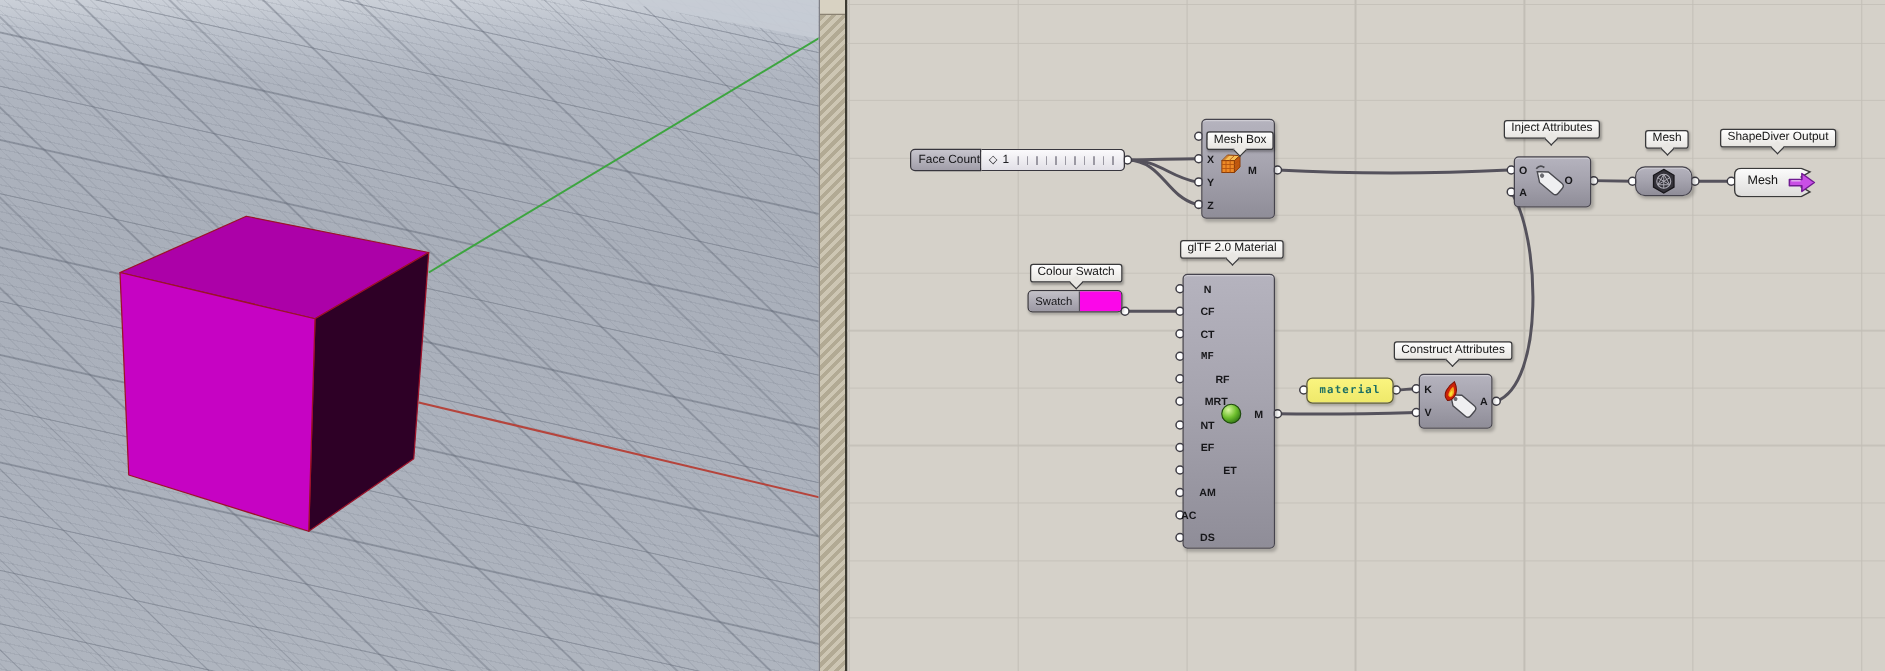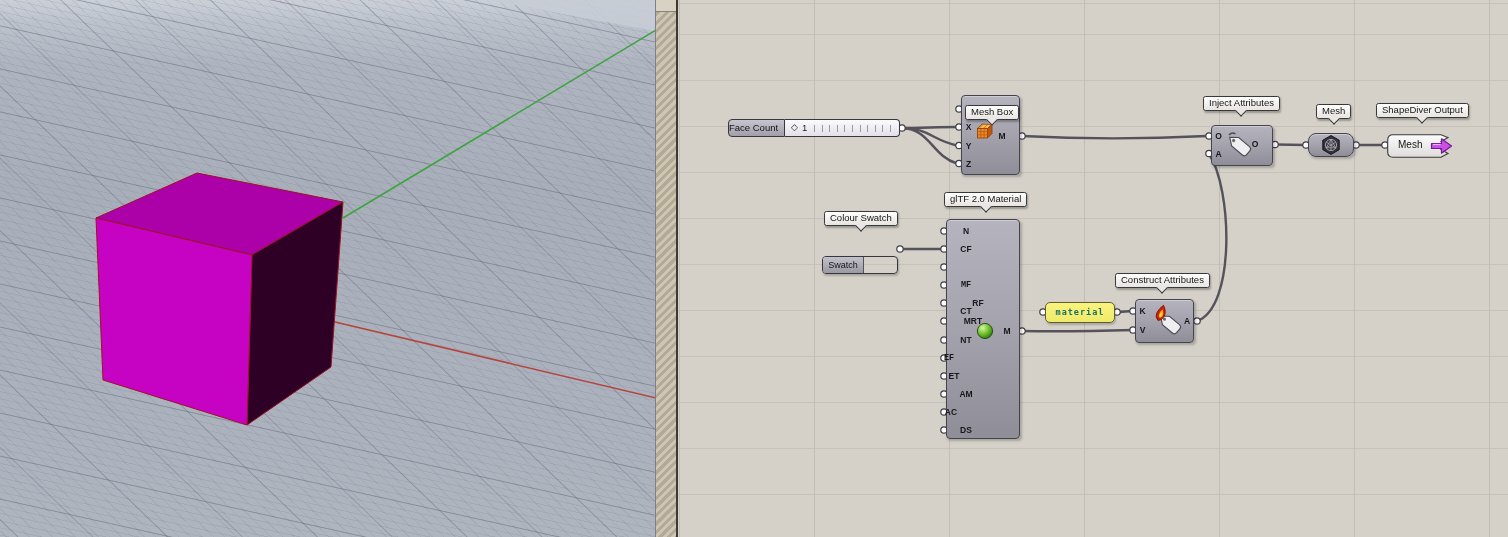--- a/index.html
+++ b/index.html
@@ -44,33 +44,33 @@
   .tip { position:absolute; z-index:3; height:15px; line-height:12px; padding:0 5px;
     background:linear-gradient(180deg,#FEFEFE,#E7E5E1); border:1px solid #39393B; border-radius:2.5px;
     font-size:9.5px; color:#151515; white-space:nowrap; box-shadow:1px 1.5px 2px rgba(0,0,0,.28); }
   .tip::after { content:""; position:absolute; left:50%; bottom:-4.5px; width:7px; height:7px;
     background:#E9E7E3; border-right:1px solid #39393B; border-bottom:1px solid #39393B;
     transform:translateX(-50%) rotate(45deg); }
 
   
   #slider-label { position:absolute; z-index:2; left:50px; top:119px; width:57px; height:18px;
     background:linear-gradient(180deg,#C7C5CD,#A19EA9); border:1px solid #37353D; border-radius:4px 0 0 4px;
-    font-size:9.5px; line-height:16px; text-align:left; color:#141417; }
+    font-size:9.5px; line-height:16px; text-align:right; color:#141417; }
   #slider-track { position:absolute; z-index:2; left:107px; top:119px; width:115px; height:18px;
     background:linear-gradient(180deg,#FBFAFC,#E2E0E7); border:1px solid #37353D; border-left:none;
     border-radius:0 4px 4px 0; font-size:9.5px; color:#202024; }
   #slider-grip { position:absolute; left:6px; top:2px; font-size:9px; }
   #slider-value { position:absolute; left:17px; top:1.5px; font-size:9.5px; }
   #slider-ticks { position:absolute; left:29px; right:7px; top:5px; height:7px;
     background:repeating-linear-gradient(90deg,#9B99A3 0 1px, transparent 1px 7.6px); }
 
   
-  #swatch-body { position:absolute; z-index:2; left:144px; top:256px; width:76px; height:18px;
+  #swatch-body { position:absolute; z-index:2; left:144px; top:232px; width:76px; height:18px;
     border:1px solid #37353D; border-radius:4px; display:flex; overflow:hidden;
-    box-shadow:1px 1.5px 2px rgba(0,0,0,.2);align-items:center; }
+    box-shadow:1px 1.5px 2px rgba(0,0,0,.2); }
   #swatch-name { width:41px; background:linear-gradient(180deg,#C2C0C8,#9B98A3); font-size:9px;
     line-height:16px; text-align:center; color:#141417; border-right:1px solid #55525C; }
   #swatch-color { flex:1; }
 
   
   #material-panel { position:absolute; z-index:2; left:367px; top:302px; width:70px; height:21px;
     background:linear-gradient(180deg,#FAF47F,#EFE96A); border:1px solid #5E5C33; border-radius:5px;
     font-family:"DejaVu Sans Mono", monospace; font-size:8.5px; font-weight:bold; letter-spacing:1px;
     color:#1D6F63; text-align:center; line-height:19px; box-shadow:1px 1.5px 2px rgba(0,0,0,.2); }
 
@@ -179,27 +179,27 @@
     <div class="tip" style="left:146px; top:211px;">Colour Swatch</div>
     <div id="swatch-body">
       <div id="swatch-name">Swatch</div>
       <div id="swatch-color" style="background:#FB07E9"></div>
     </div>
 
     <div class="tip" style="left:266px; top:192px;">glTF 2.0 Material</div>
     <div class="comp" style="left:268px; top:219px; width:74px; height:220px;"></div>
     <div class="port" style="left:271px; top:225px; width:34px;">N</div>
     <div class="port" style="left:271px; top:243px; width:34px;">CF</div>
-    <div class="port" style="left:271px; top:261px; width:34px;margin-top:44px;">CT</div>
+    <div class="port" style="left:271px; top:261px; width:34px;">CT</div>
     <div class="port" style="left:271px; top:279px; width:34px;font-family:Liberation Mono, monospace;">MF</div>
     <div class="port" style="left:283px; top:297px; width:34px;">RF</div>
     <div class="port" style="left:278px; top:315px; width:34px;">MRT</div>
     <div class="port" style="left:271px; top:334px; width:34px;">NT</div>
-    <div class="port" style="left:254px; top:352px; width:34px;font-family:Liberation Mono, monospace;">EF</div>
-    <div class="port" style="left:259px; top:370px; width:34px;">ET</div>
+    <div class="port" style="left:271px; top:352px; width:34px;">EF</div>
+    <div class="port" style="left:289px; top:370px; width:34px;">ET</div>
     <div class="port" style="left:271px; top:388px; width:34px;">AM</div>
     <div class="port" style="left:256px; top:406px; width:34px;">AC</div>
     <div class="port" style="left:271px; top:424px; width:34px;">DS</div>
     <div class="port" style="left:322px; top:325px; width:14px;">M</div>
     <svg class="iconbox" style="left:298px; top:322px;" width="18" height="18" viewBox="0 0 18 18">
       <defs>
           <radialGradient id="sph" cx="35%" cy="30%" r="75%">
         <stop offset="0%" stop-color="#D8F7A0"></stop>
             <stop offset="55%" stop-color="#6FC02E"></stop>
             <stop offset="100%" stop-color="#2F7514"></stop>

